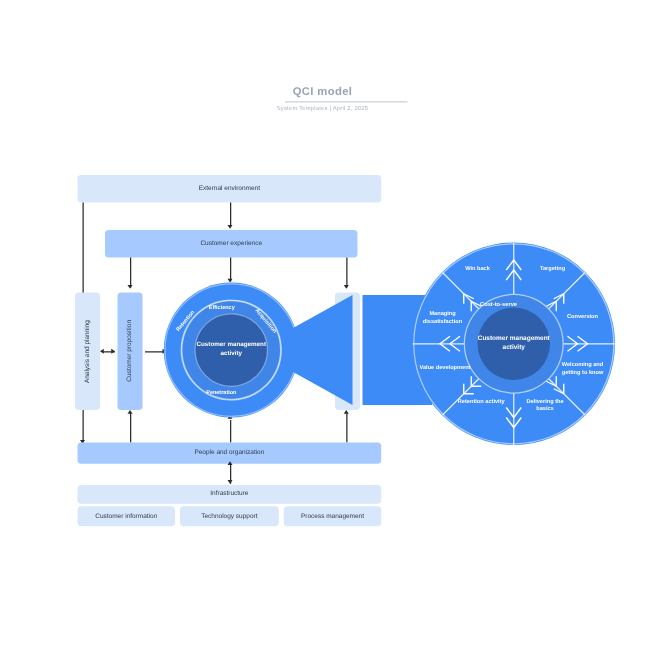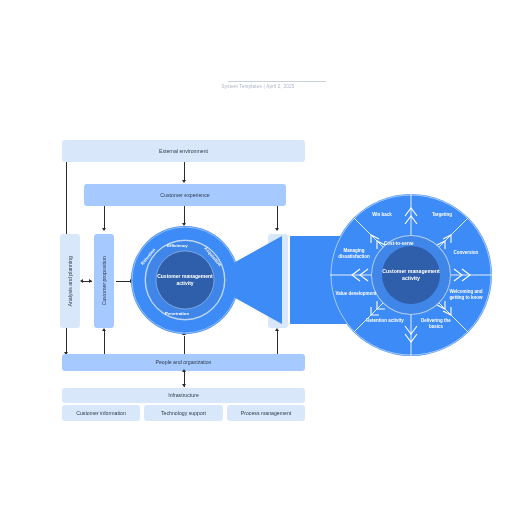--- a/index.html
+++ b/index.html
@@ -86,20 +86,21 @@
     position:absolute; color:#fff; font-size:4.5px; font-weight:bold;
     text-align:center; line-height:1.25; width:44px;
   }
   .cost-lbl { position:absolute; color:#fff; font-size:4.6px; font-weight:bold; white-space:nowrap; }
 </style>
 </head>
 <body>
 
 <div id="stage">
 
+  <div class="doc-title">QCI model</div>
   <div class="title-rule"></div>
   <div class="doc-sub">System Templates  |  April 2, 2025</div>
 
   <div class="box light" style="left:62px; top:140px; width:243px; height:22px;">
     <span>External environment</span>
   </div>
 
   <div class="box mid" style="left:84px; top:184px; width:202px; height:22px;">
     <span>Customer experience</span>
   </div>

